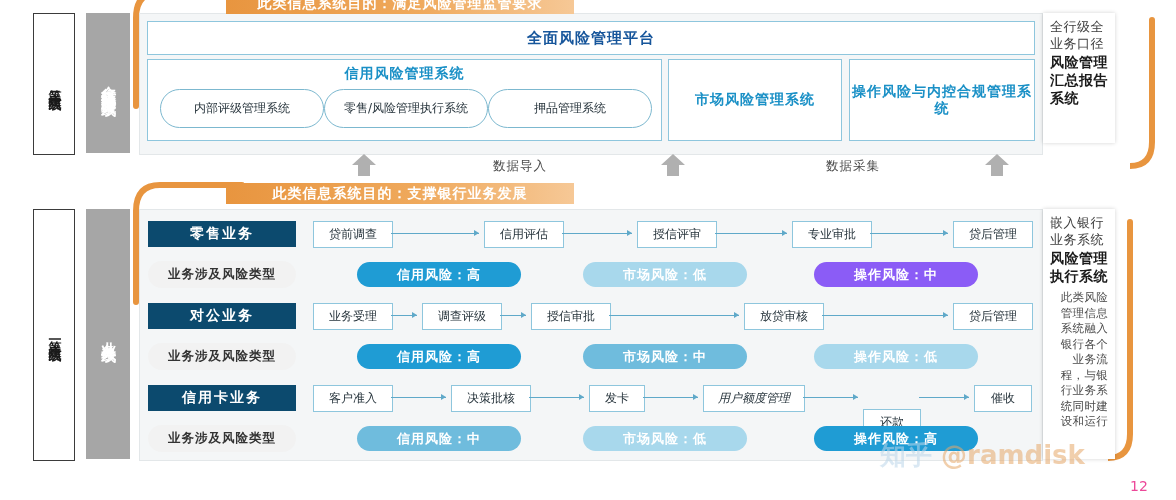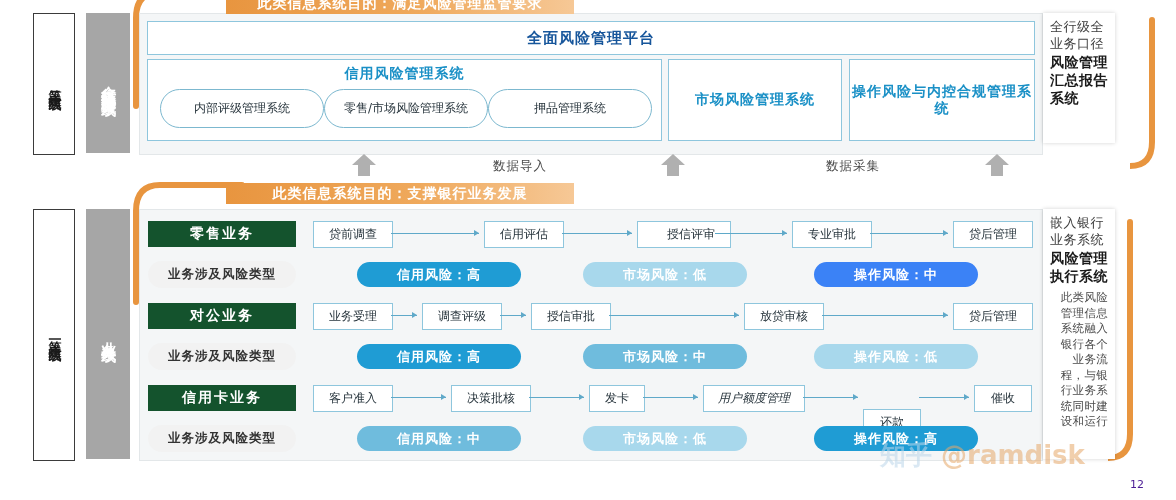--- a/index.html
+++ b/index.html
@@ -115,21 +115,21 @@
   
   .uparrow{position:absolute;width:26px;height:26px;}
   .flowlabel{
     position:absolute;color:#4a4a4a;font-size:12.5px;letter-spacing:1px;
     white-space:nowrap;
   }
 
   
   .bizname{
     position:absolute;
-    background:#14532d;
+    background:#0c4a6e;
     display:flex;align-items:center;justify-content:center;
     color:#ffffff;font-weight:700;font-size:14px;letter-spacing:2px;
   }
   .biztype{
     position:absolute;
     background:#f2f2f2;
     border-radius:16px;
     display:flex;align-items:center;justify-content:center;
     color:#333;font-weight:700;font-size:12.5px;letter-spacing:1px;
   }
@@ -159,21 +159,21 @@
     color:#c9c9c9;
     font-size:26px;font-weight:700;
     opacity:.55;
     white-space:nowrap;
     user-select:none;
     text-align:center;
   }
   .wm .zh{color:#bcd7ea;}
   .wm .at{color:#e6a86a;}
   .pagenum{
-    position:absolute;color:#4c1d95;font-size:11px;
+    position:absolute;color:#ec4899;font-size:14px;
   }
 </style>
 </head>
 <body>
 
 <div class="stage">
 
   <div class="bracket" style="left:64px;top:-12px;width:180px;height:135px;">
     <svg width="180" height="135" viewBox="0 0 180 135">
       <path d="M178 4 L96 4 Q72 4 72 30 L72 118" fill="none" stroke="#e8953f" stroke-width="6" stroke-linecap="round"></path>
@@ -195,21 +195,21 @@
     <span class="vtext">全行级风险管理条线</span>
   </div>
 
   <div class="panel" style="left:139px;top:13px;width:902px;height:140px;"></div>
 
   <div class="platform" style="left:147px;top:21px;width:886px;height:32px;">全面风险管理平台</div>
 
   <div class="sysgroup" style="left:147px;top:59px;width:513px;height:80px;">
     <div class="sysgroup-title">信用风险管理系统</div>
     <div class="pill" style="left:12px;top:29px;width:154px;height:37px;">内部评级管理系统</div>
-    <div class="pill" style="left:176px;top:29px;width:154px;height:37px;">零售/市场风险管理系统</div>
+    <div class="pill" style="left:176px;top:29px;width:154px;height:37px;">零售/风险管理执行系统</div>
     <div class="pill" style="left:340px;top:29px;width:154px;height:37px;">押品管理系统</div>
   </div>
 
   <div class="sysbox" style="left:668px;top:59px;width:172px;height:80px;">市场风险管理系统</div>
 
   <div class="sysbox" style="left:849px;top:59px;width:184px;height:80px;">操作风险与内控合规管理系统</div>
 
   <div class="sidecard" style="left:1043px;top:13px;width:72px;height:130px;">
     <div class="lead">全行级全业务口径</div>
     <div class="strong">风险管理汇总报告系统</div>
@@ -260,31 +260,31 @@
 
   <div class="bizname" style="left:148px;top:221px;width:148px;height:26px;">零售业务</div>
   <div class="biztype" style="left:148px;top:261px;width:148px;height:27px;">业务涉及风险类型</div>
 
   <div class="step" style="left:313px;top:221px;width:78px;height:25px;">贷前调查</div>
   <div class="conn" style="left:391px;top:233px;width:88px;"></div>
   <div class="connhead" style="left:474px;top:230px;"></div>
   <div class="step" style="left:484px;top:221px;width:78px;height:25px;">信用评估</div>
   <div class="conn" style="left:562px;top:233px;width:70px;"></div>
   <div class="connhead" style="left:627px;top:230px;"></div>
-  <div class="step" style="left:637px;top:221px;width:78px;height:25px;padding-left:14px;">授信评审</div>
+  <div class="step" style="left:637px;top:221px;width:78px;height:25px;">授信评审</div>
   <div class="conn" style="left:715px;top:233px;width:72px;"></div>
   <div class="connhead" style="left:782px;top:230px;"></div>
   <div class="step" style="left:792px;top:221px;width:78px;height:25px;">专业审批</div>
   <div class="conn" style="left:870px;top:233px;width:78px;"></div>
   <div class="connhead" style="left:943px;top:230px;"></div>
   <div class="step" style="left:953px;top:221px;width:78px;height:25px;">贷后管理</div>
 
   <div class="risk" style="left:357px;top:262px;width:164px;height:25px;background:#1f9cd4;">信用风险：高</div>
   <div class="risk" style="left:583px;top:262px;width:164px;height:25px;background:#a8d8ec;">市场风险：低</div>
-  <div class="risk" style="left:814px;top:262px;width:164px;height:25px;background:#3b82f6;">操作风险：中</div>
+  <div class="risk" style="left:814px;top:262px;width:164px;height:25px;background:#8b5cf6;">操作风险：中</div>
 
   <div class="bizname" style="left:148px;top:303px;width:148px;height:26px;">对公业务</div>
   <div class="biztype" style="left:148px;top:343px;width:148px;height:27px;">业务涉及风险类型</div>
 
   <div class="step" style="left:313px;top:303px;width:78px;height:25px;">业务受理</div>
   <div class="conn" style="left:391px;top:315px;width:26px;"></div>
   <div class="connhead" style="left:412px;top:312px;"></div>
   <div class="step" style="left:422px;top:303px;width:78px;height:25px;">调查评级</div>
   <div class="conn" style="left:500px;top:315px;width:26px;"></div>
   <div class="connhead" style="left:521px;top:312px;"></div>

